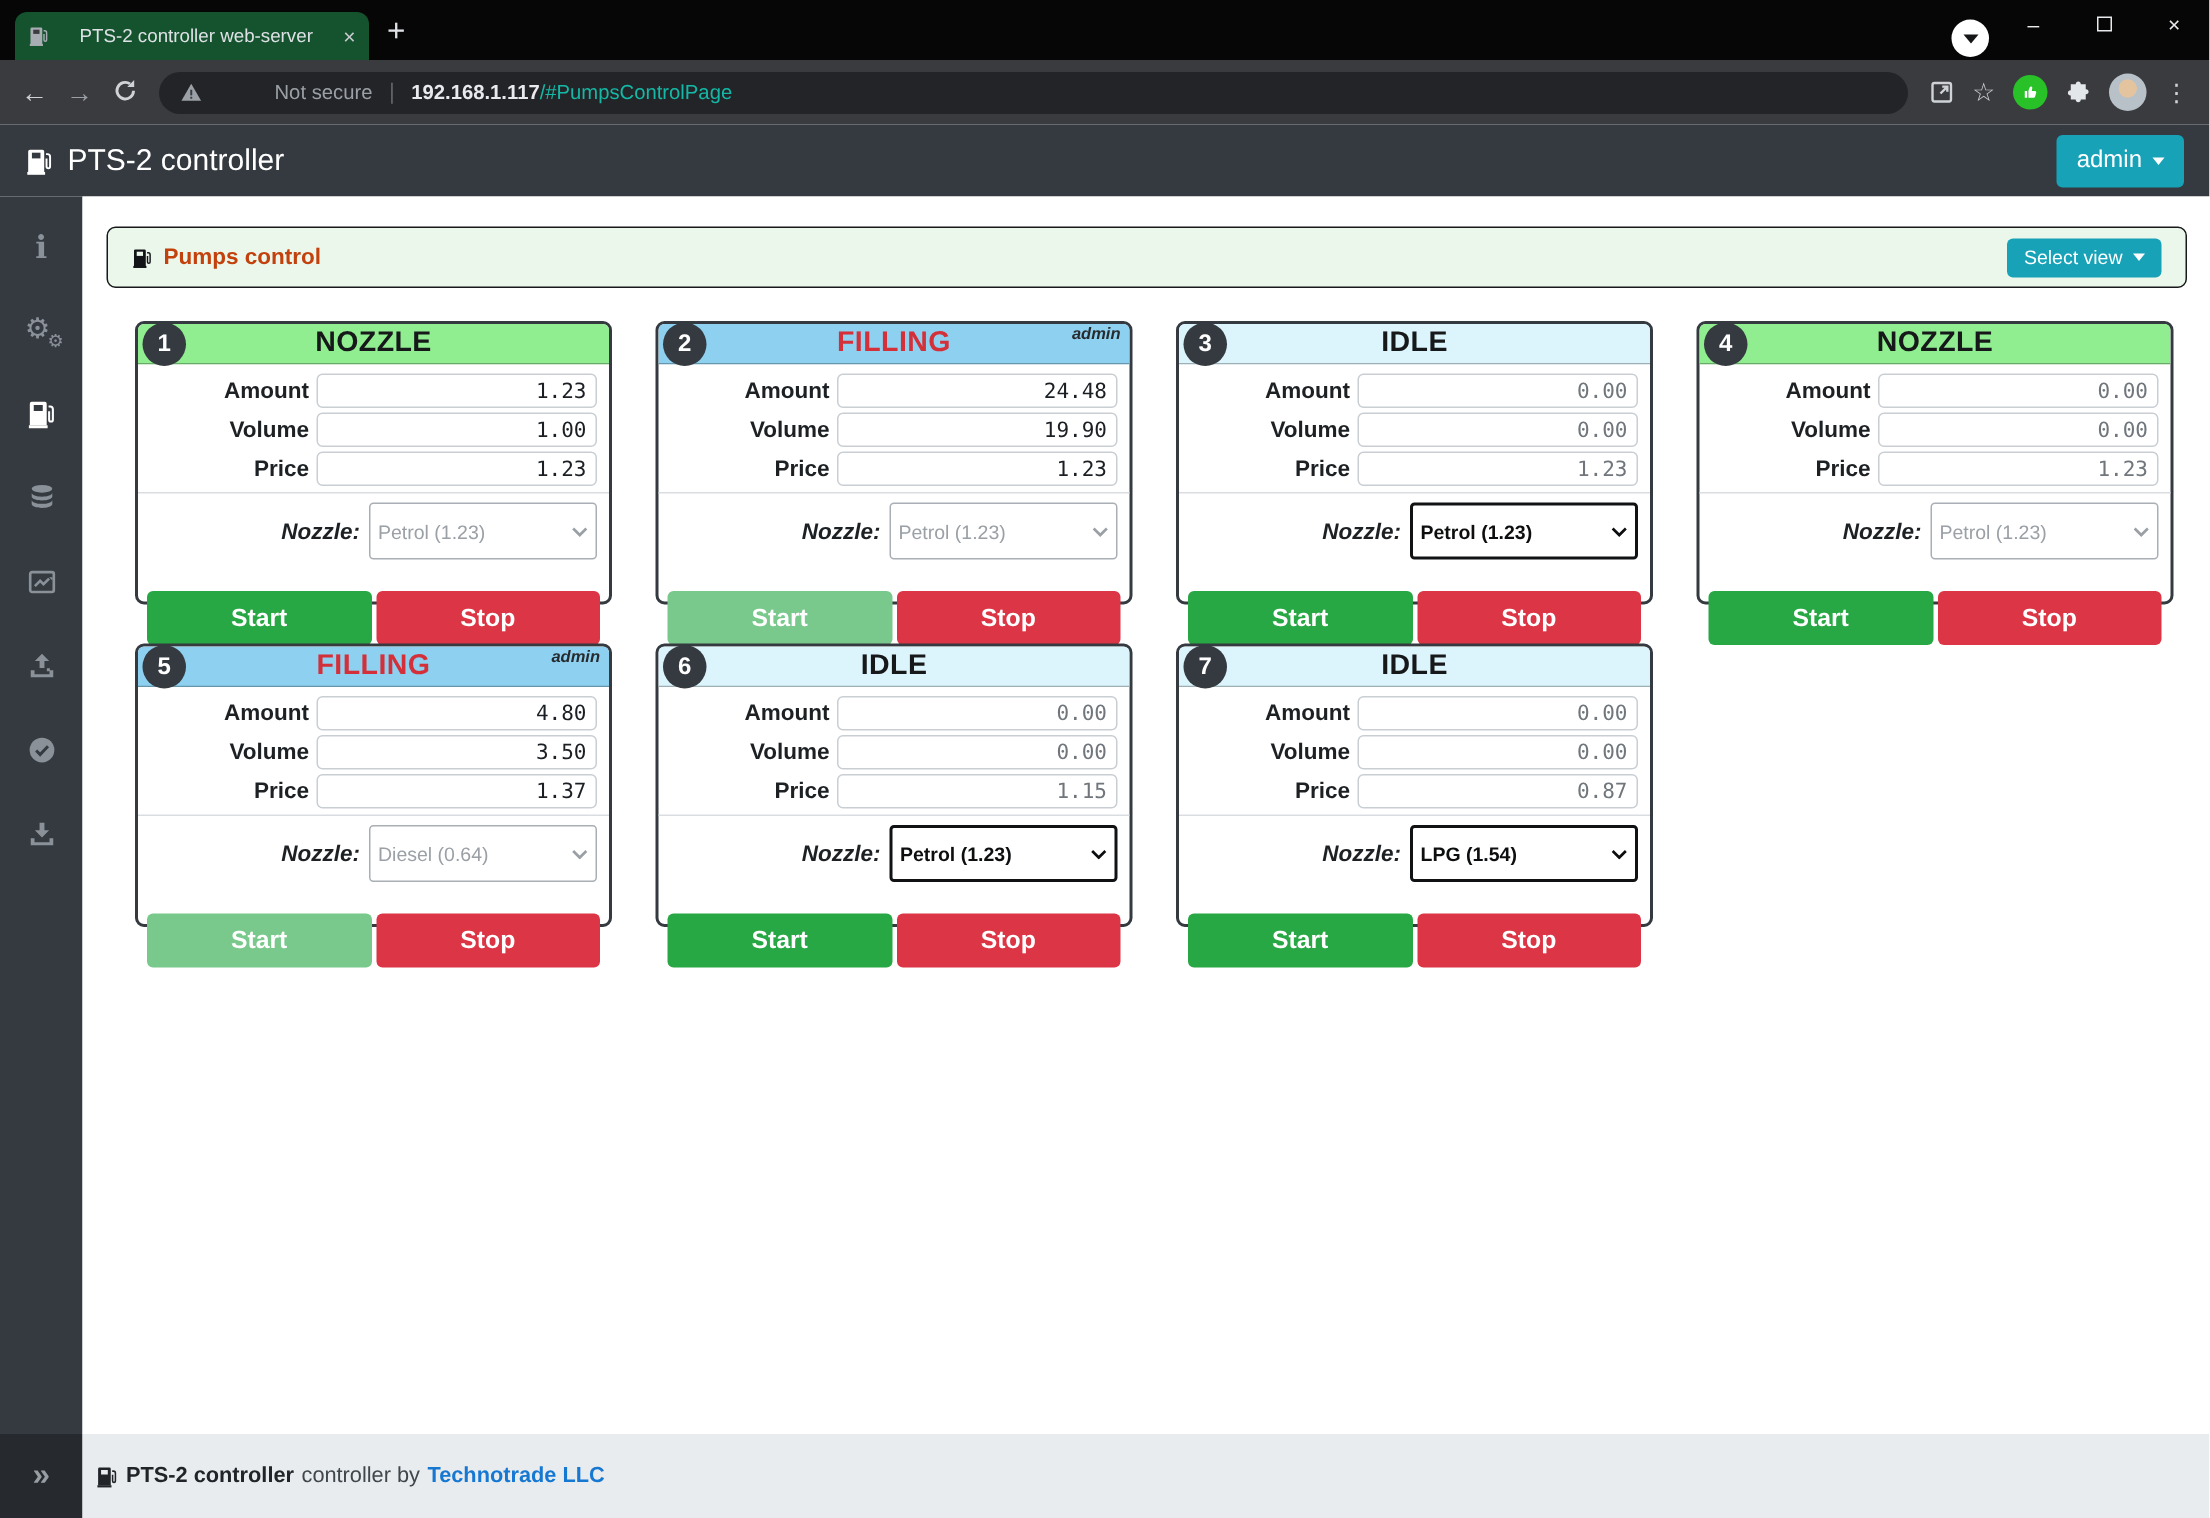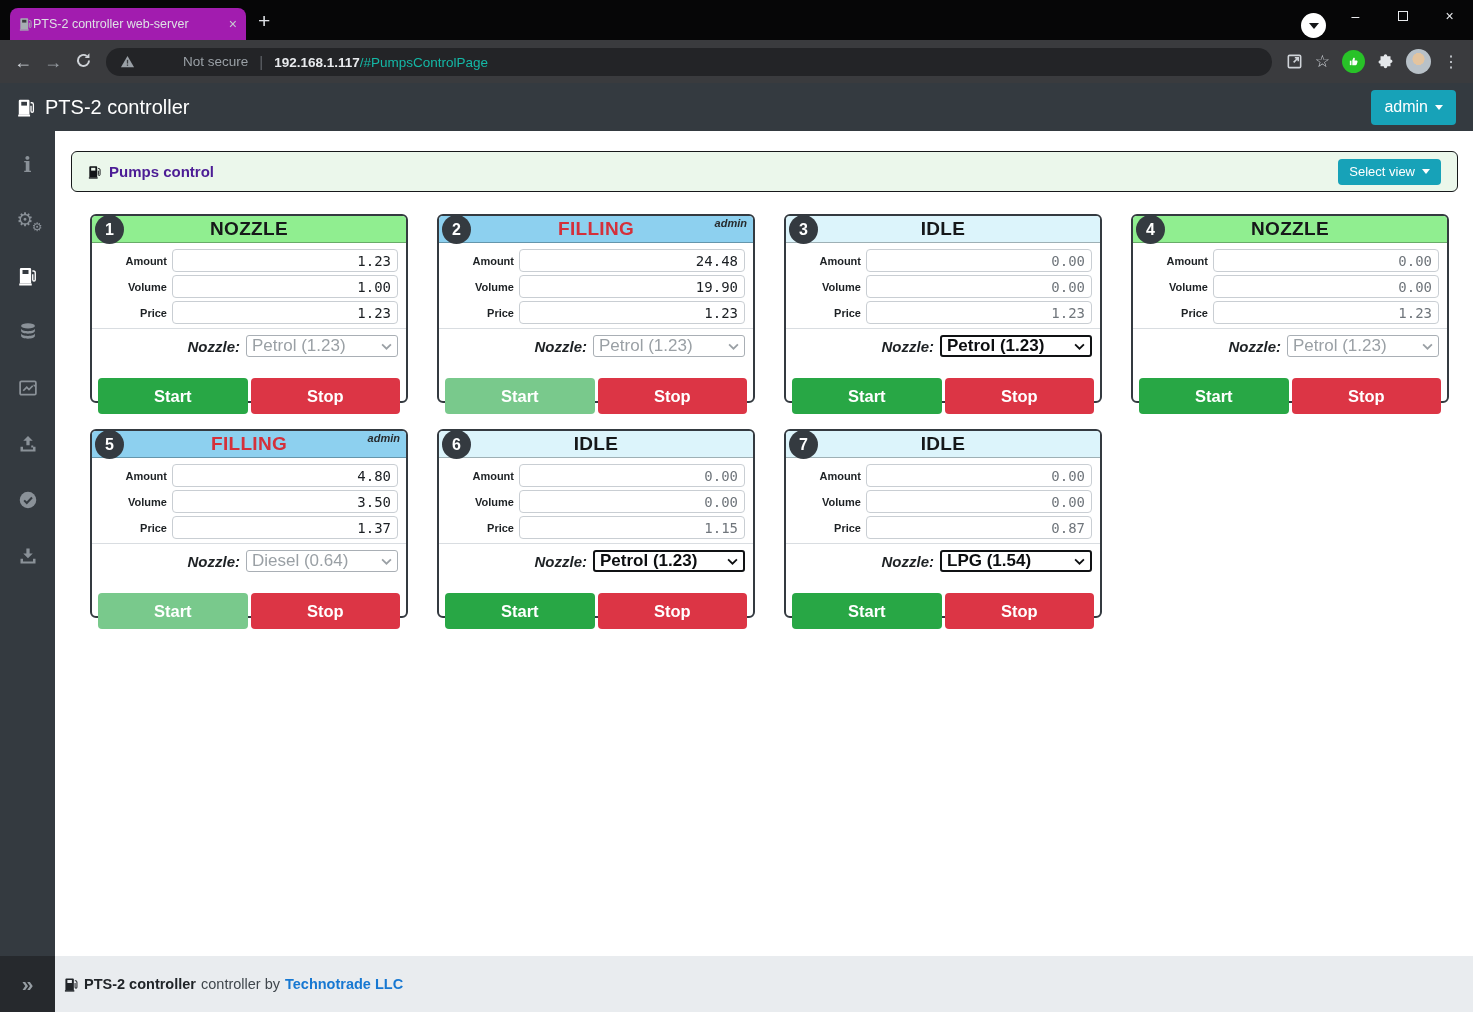--- a/index.html
+++ b/index.html
@@ -1,22 +1,22 @@
 <!DOCTYPE html>
 <html><head>
 <meta charset="utf-8">
 <style>
   html,body{margin:0;padding:0;width:1473px;height:1012px;overflow:hidden;
     font-family:"Liberation Sans",sans-serif;background:#fff;}
   *{box-sizing:border-box;}
 
   
   .tabstrip{height:40px;background:#060607;position:relative;}
-  .tab{position:absolute;left:10px;top:8px;width:236px;height:32px;background:#a21caf;
-    border-radius:8px 8px 0 0;display:flex;align-items:center;padding:0 9px;gap:0;}
+  .tab{position:absolute;left:10px;top:8px;width:236px;height:32px;background:#14532d;
+    border-radius:8px 8px 0 0;display:flex;align-items:center;padding:0 9px;gap:20px;}
   .tab-favicon{color:#a7adb3;display:flex;}
   .tab-title{color:#dee1e5;font-size:12.5px;flex:1;white-space:nowrap;overflow:hidden;}
   .tab-close{color:#c7cbd0;font-size:14px;line-height:1;cursor:default;}
   .new-tab{position:absolute;left:258px;top:9px;color:#dee1e5;font-size:21px;font-weight:300;}
   .media-btn{position:absolute;left:1301px;top:13px;width:25px;height:25px;border-radius:50%;
     background:#fff;display:flex;align-items:center;justify-content:center;}
   .caret-dark{width:0;height:0;border-left:5px solid transparent;border-right:5px solid transparent;
     border-top:6px solid #151618;}
   .win-controls{position:absolute;right:0;top:0;display:flex;height:32px;}
   .win-btn{width:47px;display:flex;align-items:center;justify-content:center;color:#e8eaed;font-size:14px;}
@@ -57,52 +57,52 @@
   .side-icon.active{color:#ffffff;}
   .gears-wrap{position:relative;width:22px;height:22px;font-size:19px;line-height:22px;}
   .gear-small{position:absolute;right:-4px;bottom:-2px;font-size:12px;line-height:1;}
   .info-glyph{font-family:"DejaVu Serif",serif;font-weight:bold;font-size:21px;}
   .sidebar-collapse{position:absolute;bottom:0;left:0;width:100%;height:56px;background:#26292d;
     color:#969da3;display:flex;align-items:center;justify-content:center;font-size:21px;font-weight:bold;}
 
   .content{flex:1;background:#ffffff;position:relative;overflow:hidden;}
   .panel-bar{margin:20px 15px 0 16px;height:41px;background:#ebf7eb;border:1px solid #17191b;
     border-radius:6px;display:flex;align-items:center;padding:0 16px;}
-  .panel-title{display:flex;align-items:center;gap:7px;font-size:15px;font-weight:bold;color:#4c1d95;}
+  .panel-title{display:flex;align-items:center;gap:7px;font-size:15px;font-weight:bold;color:#c2410c;}
   .select-view-btn{margin-left:auto;height:26px;padding:0 11px;font-size:13px;}
 
   
   .pump-grid{margin:22px 0 0 35px;width:1362px;display:flex;flex-wrap:wrap;
     column-gap:29px;row-gap:26px;}
   .pump-card{width:318px;height:189px;border:2px solid #343a40;border-radius:6px;background:#fff;}
   .card-header{height:27px;position:relative;display:flex;align-items:center;justify-content:center;
     border-bottom:1px solid rgba(0,0,0,0.28);border-radius:4px 4px 0 0;}
   .pump-card[data-state="NOZZLE"] .card-header{background:#90ee90;}
   .pump-card[data-state="FILLING"] .card-header{background:#8dd0ef;}
   .pump-card[data-state="IDLE"] .card-header{background:#dcf4fb;}
   .state-label{font-size:19px;font-weight:800;color:#16181a;letter-spacing:0.3px;}
   .pump-card[data-state="FILLING"] .state-label{color:#d4303a;}
   .badge-num{position:absolute;left:3px;top:-1px;width:29px;height:29px;border-radius:50%;
     background:#343a40;color:#fff;font-weight:bold;font-size:16px;display:flex;align-items:center;
     justify-content:center;}
   .admin-badge{position:absolute;right:6px;top:1px;font-size:11px;font-style:italic;
     font-weight:bold;color:#272b2e;}
   .card-body{padding-top:6px;}
   .field-row{display:flex;align-items:center;margin-bottom:3px;}
-  .field-label{width:80px;text-align:right;font-weight:bold;font-size:11px;color:#1d2124;
-    padding-right:5px;flex:none;}
+  .field-label{width:80px;text-align:right;font-weight:bold;font-size:15px;color:#1d2124;
+    padding-right:5px;flex:none;margin-left:39px;}
   .value-input{flex:1;margin-right:8px;height:23px;border:1px solid #c9ced3;border-radius:4px;
     font-family:"DejaVu Sans Mono",monospace;font-size:14px;text-align:right;padding:0 6px;
     color:#1b1f23;background:#fff;min-width:0;}
   .card-body[data-values="stale"] .value-input{color:#70767c;}
   .divider{border-top:1px solid #d9dde1;margin:4px 0 6px;}
   .nozzle-row{display:flex;align-items:center;justify-content:flex-end;margin-right:8px;}
   .nozzle-label{font-size:15px;font-weight:bold;font-style:italic;color:#1d2124;margin-right:6px;}
-  .nozzle-select{width:152px;height:22px;border:1px solid #a9afb5;border-radius:3px;display:flex;
-    align-items:center;padding:0 5px;color:#9aa0a5;font-size:17px;background:#fff;}
+  .nozzle-select{width:152px;height:38px;border:1px solid #a9afb5;border-radius:3px;display:flex;
+    align-items:center;padding:0 5px;color:#9aa0a5;font-size:13px;background:#fff;}
   .nozzle-select .chev{margin-left:auto;color:#9aa0a5;display:flex;}
   .pump-card[data-state="IDLE"] .nozzle-select{border:2px solid #101214;color:#0c0e10;font-weight:600;}
   .pump-card[data-state="IDLE"] .nozzle-select .chev{color:#0c0e10;}
   .card-buttons{display:flex;gap:3px;margin:21px 6px 0;}
   .btn-start,.btn-stop{flex:1;height:36px;border:none;border-radius:4px;color:#fff;
     font-weight:bold;font-size:16.5px;font-family:inherit;display:flex;align-items:center;
     justify-content:center;}
   .btn-start{background:#28a745;}
   .btn-stop{background:#dc3545;}
   .pump-card[data-state="FILLING"] .btn-start{background:#79c98c;}

